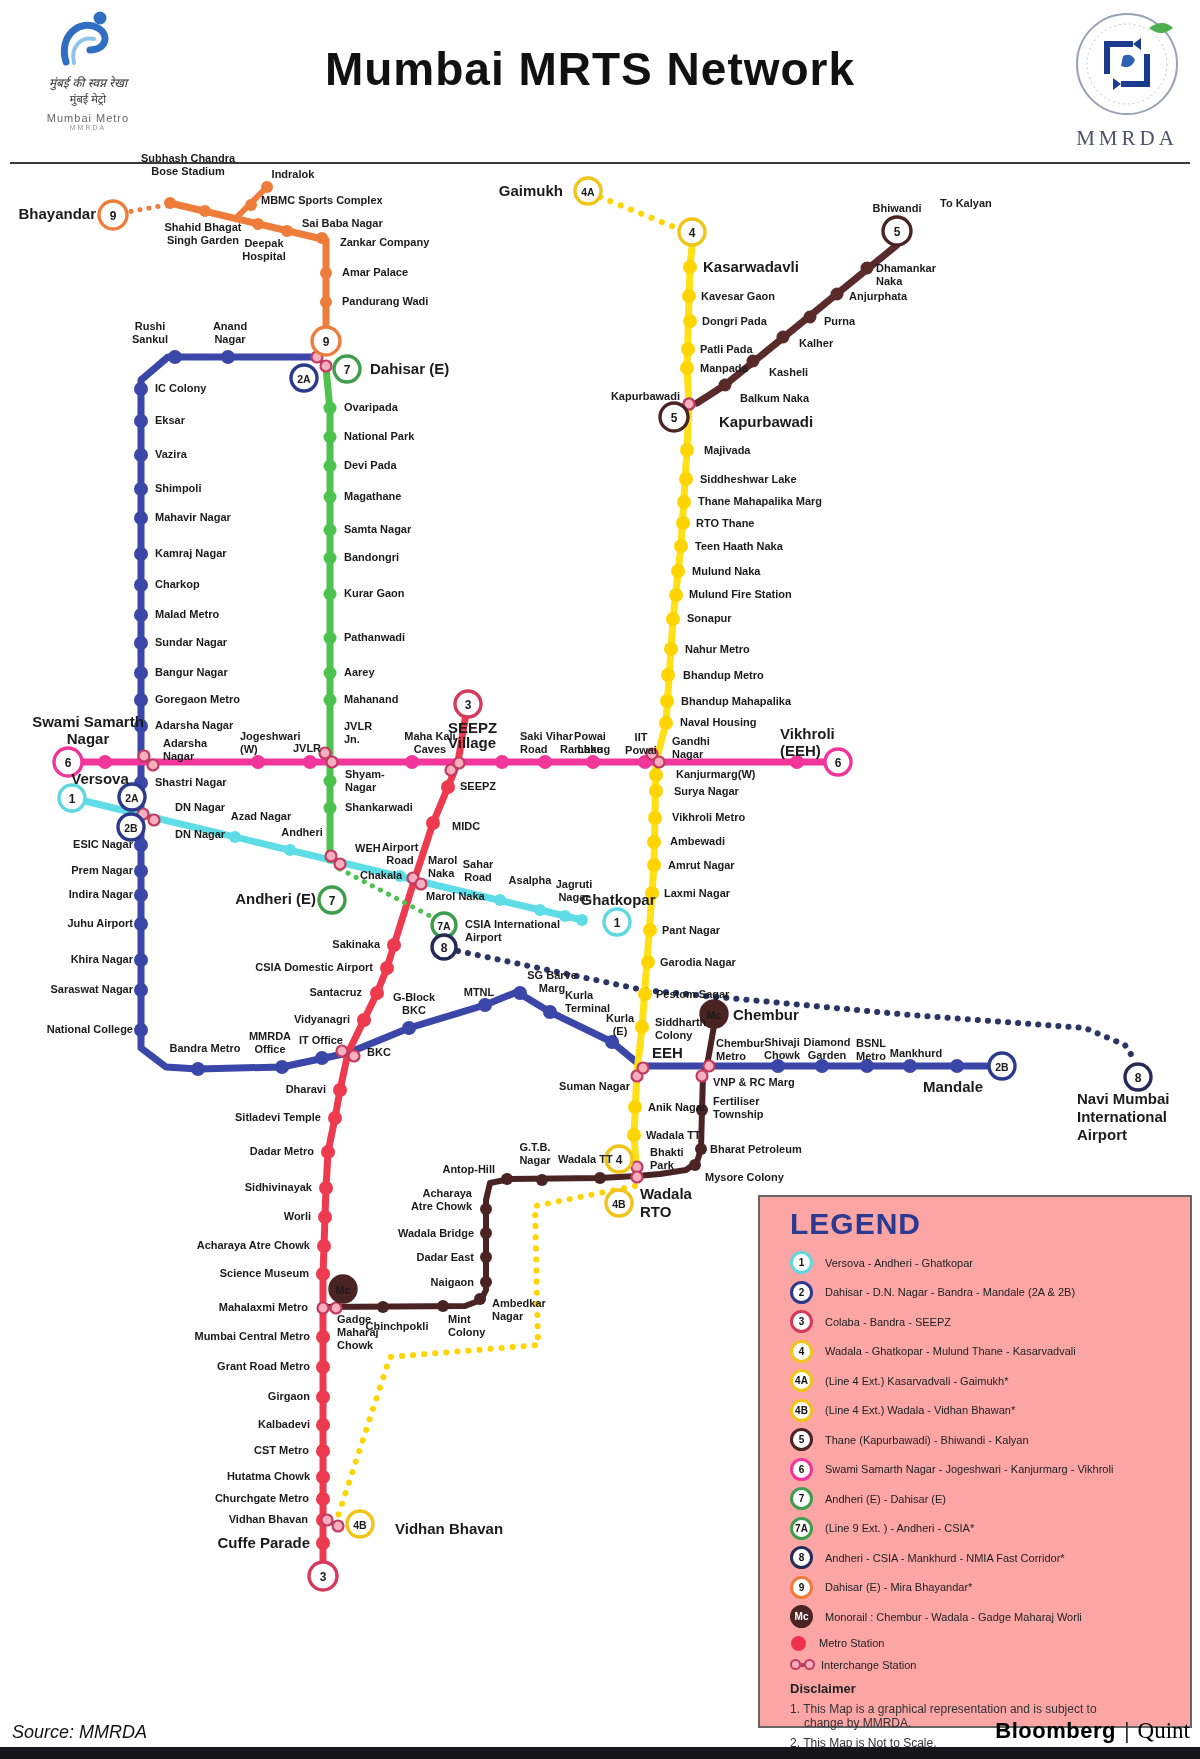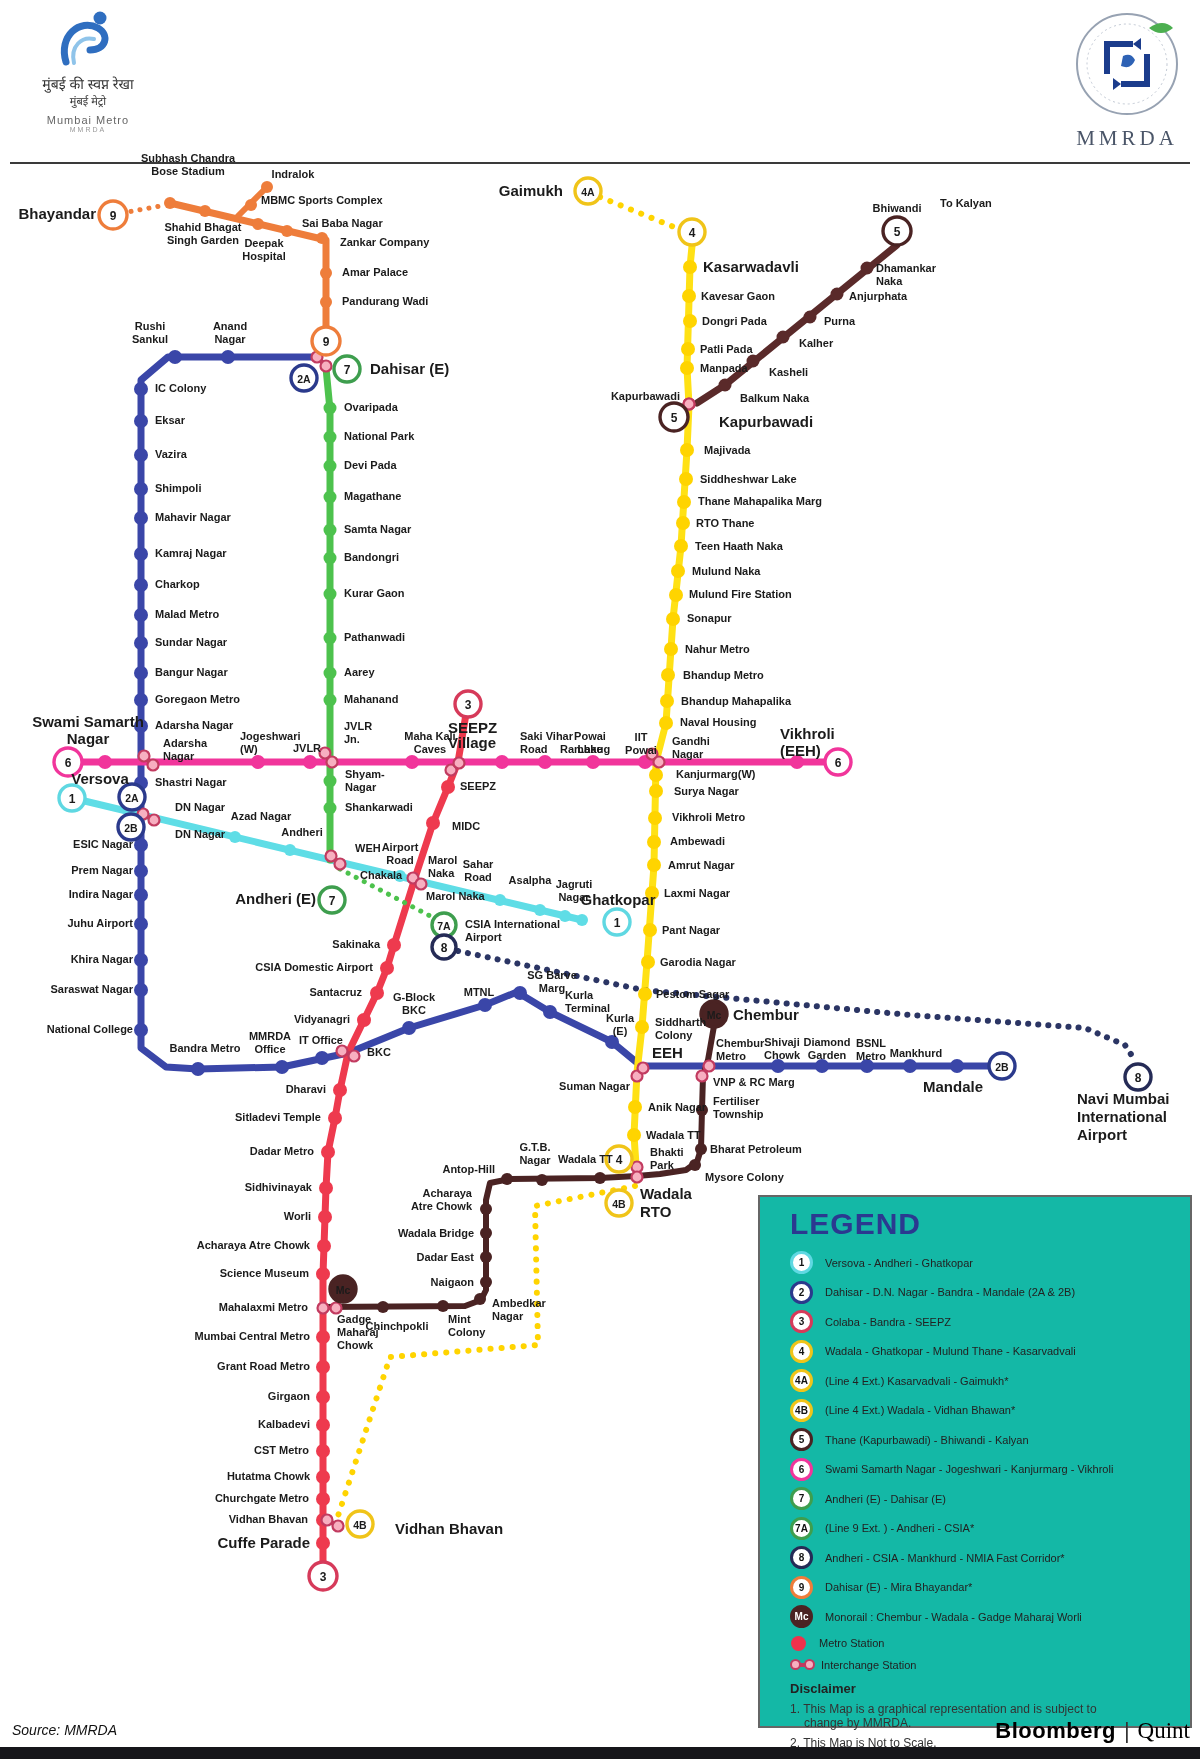--- a/index.html
+++ b/index.html
@@ -3,43 +3,43 @@
 <meta charset="utf-8">
 <style>
   html,body{margin:0;padding:0;background:#fff;}
   body{font-family:"Liberation Sans",sans-serif;}
   #page{position:relative;width:1200px;height:1759px;background:#fff;overflow:hidden;}
   #mapsvg{position:absolute;left:0;top:0;}
   #mapsvg text{font-family:"Liberation Sans",sans-serif;fill:#1b1b1b;}
   .hdr-title{position:absolute;left:0;top:42px;width:1180px;text-align:center;
     font-size:46px;font-weight:bold;color:#111;letter-spacing:1px;}
   .logo-left{position:absolute;left:8px;top:6px;width:160px;text-align:center;color:#333;}
-  .logo-left .dev1{font-size:14px;margin-top:2px;}
+  .logo-left .dev1{font-size:12px;margin-top:2px;font-style:italic;}
   .logo-left .dev2{font-size:11px;font-weight:normal;}
   .logo-left .sub{font-size:11px;color:#666;margin-top:6px;letter-spacing:1px;}
   .logo-left .sub2{font-size:7px;color:#999;letter-spacing:2px;}
   .logo-right{position:absolute;left:1062px;top:8px;width:130px;text-align:center;}
   .logo-right .cap{font-family:"Liberation Serif",serif;font-size:21px;color:#4a5568;letter-spacing:4px;margin-top:2px;}
   .legend{position:absolute;left:758px;top:1195px;width:434px;height:533px;
-    border:2px solid #666;background:#14b8a6;box-sizing:border-box;padding:10px 0 0 30px;}
+    border:2px solid #666;background:#fca5a5;box-sizing:border-box;padding:10px 0 0 30px;}
   .legend h2{margin:0 0 10px 0;font-size:30px;color:#2b3990;letter-spacing:1px;}
   .lrow{display:flex;align-items:center;margin-bottom:6.5px;}
   .lbadge{flex:0 0 auto;width:17px;height:17px;border-radius:50%;background:#fff;
     display:flex;align-items:center;justify-content:center;
     font-size:10px;font-weight:bold;color:#111;margin-right:12px;}
   .ltext{font-size:11px;color:#222;}
   .sym-dot{width:15px;height:15px;border-radius:50%;background:#f0314c;margin:1px 13px 1px 1px;}
   .sym-inter{position:relative;width:26px;height:13px;margin-right:5px;}
   .sym-inter .c{position:absolute;top:1px;width:11px;height:11px;border-radius:50%;
      background:#f7afc0;border:2px solid #c23b60;box-sizing:border-box;}
   .sym-inter .bar{position:absolute;left:5px;top:4.5px;width:16px;height:4px;background:#c23b60;}
   .disc{margin-top:10px;}
   .disc .dt{font-size:13px;font-weight:bold;color:#222;}
   .disc .dl{font-size:12px;color:#333;margin-top:6px;}
-  .src{position:absolute;left:12px;top:1722px;font-size:14px;font-style:italic;color:#111;}
+  .src{position:absolute;left:12px;top:1722px;font-size:18px;font-style:italic;color:#111;}
   .brand{position:absolute;right:10px;top:1718px;display:flex;align-items:baseline;color:#000;}
   .brand .b1{font-size:22px;font-weight:800;letter-spacing:0.5px;}
   .brand .dv{font-size:22px;font-weight:300;margin:0 8px;color:#333;}
   .brand .b2{font-family:"Liberation Serif",serif;font-size:23px;}
   .botbar{position:absolute;left:0;top:1747px;width:1200px;height:12px;background:#16161a;}
 </style>
 </head>
 <body>
 
 <div id="page">
@@ -525,20 +525,21 @@
       <circle cx="72" cy="12" r="6.5" fill="#2F6EC0"></circle>
       <path d="M38,56 C30,30 52,12 70,22 C82,29 78,44 62,44" fill="none" stroke="#2F6EC0" stroke-width="7" stroke-linecap="round"></path>
       <path d="M46,57 C42,40 54,30 66,33" fill="none" stroke="#8FC4EA" stroke-width="4" stroke-linecap="round"></path>
     </svg>
     <div class="dev1">मुंबई की स्वप्न रेखा</div>
     <div class="dev2">मुंबई मेट्रो</div>
     <div class="sub">Mumbai Metro</div>
     <div class="sub2">MMRDA</div>
   </div>
 
+  <div class="hdr-title">Mumbai MRTS Network</div>
 
   <div class="logo-right">
     <svg width="112" height="112" viewBox="0 0 112 112">
       <circle cx="56" cy="56" r="50" fill="#fff" stroke="#97A2B2" stroke-width="2"></circle>
       <circle cx="56" cy="56" r="40" fill="none" stroke="#C2C9D4" stroke-width="1" stroke-dasharray="2 3"></circle>
       <g stroke="#1B3C8C" stroke-width="6" fill="none">
         <path d="M36,66 L36,36 L62,36"></path>
         <path d="M76,46 L76,76 L50,76"></path>
       </g>
       <path d="M62,36 L70,30 L70,42 Z" fill="#1B3C8C"></path>

